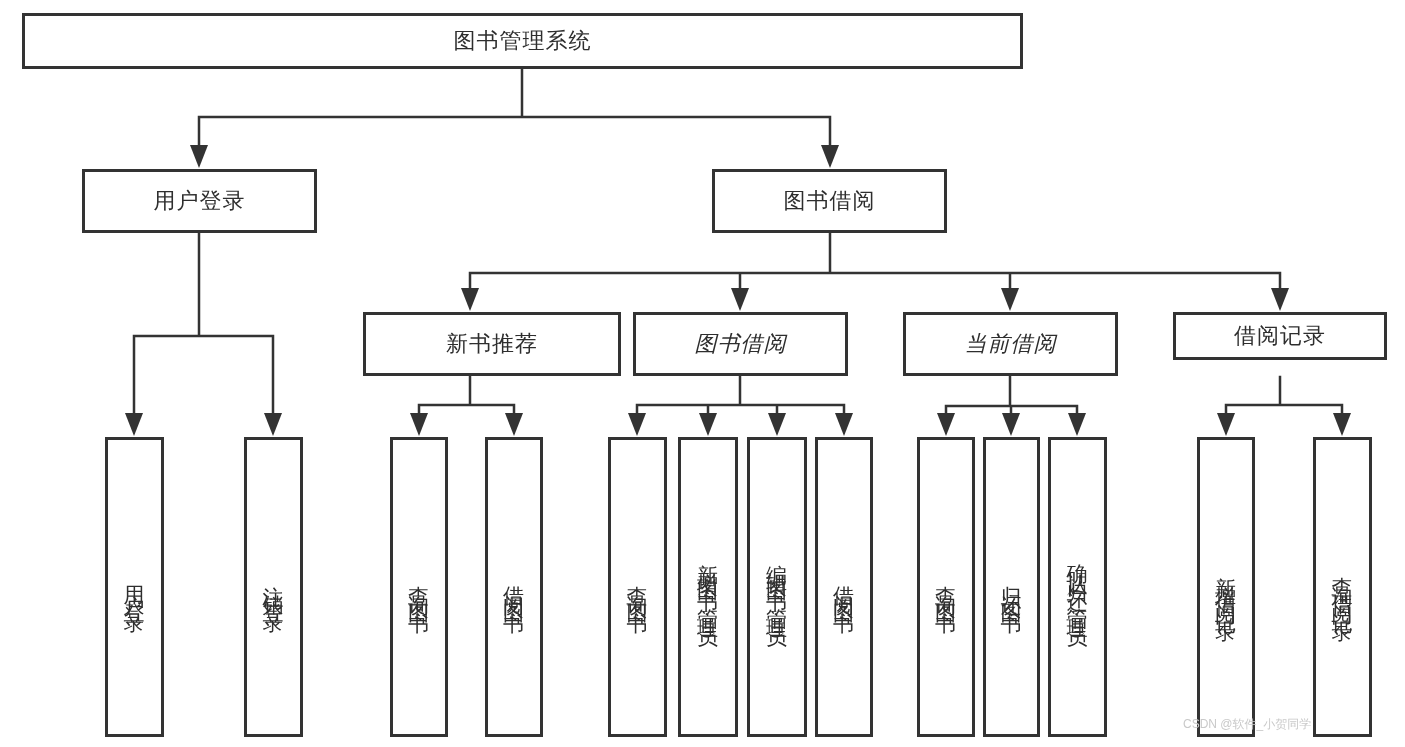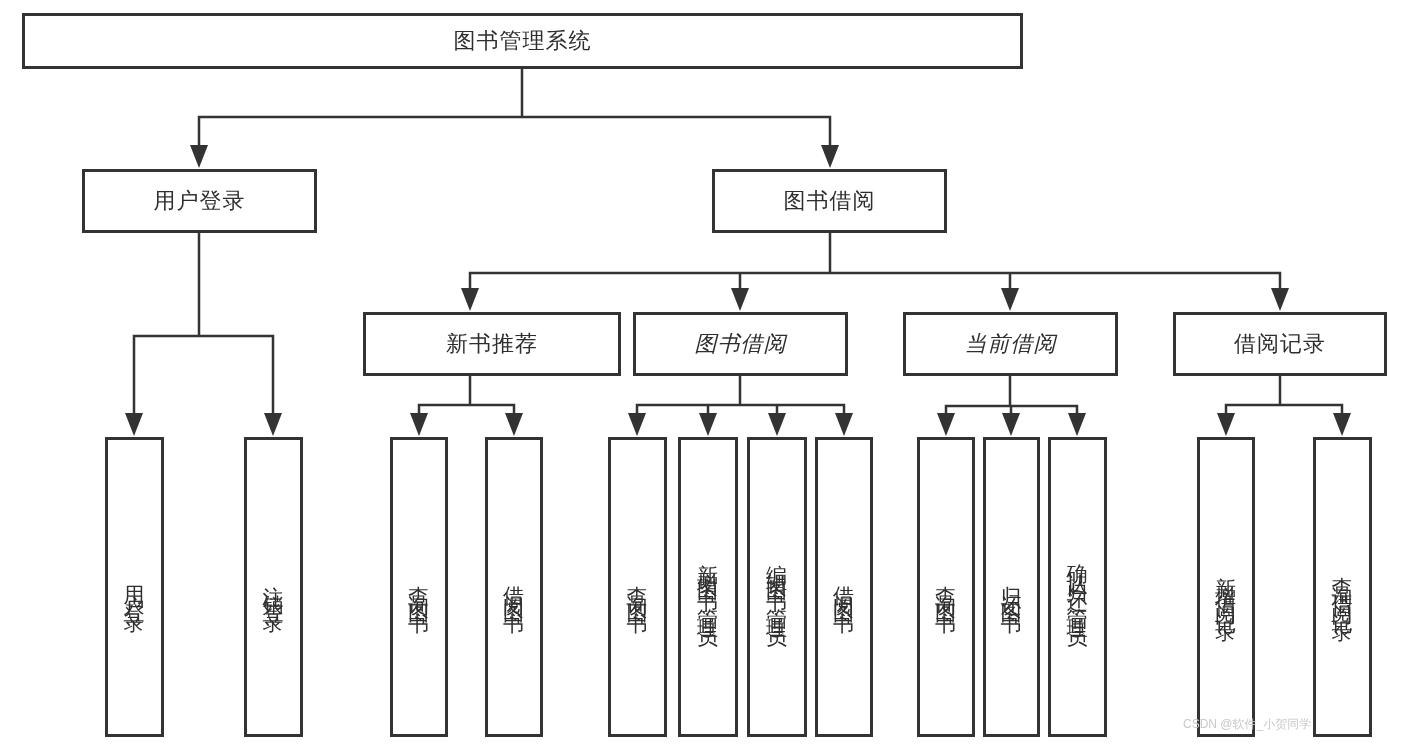--- a/index.html
+++ b/index.html
@@ -36,21 +36,21 @@
     color: #2e2e2e;
     line-height: 1;
   }
   
   #node-root           { left: 22px;   top: 13px;  width: 1001px; height: 56px; }
   #node-user-login     { left: 82px;   top: 169px; width: 235px;  height: 64px; }
   #node-book-mgmt      { left: 712px;  top: 169px; width: 235px;  height: 64px; }
   #node-new-books      { left: 363px;  top: 312px; width: 258px;  height: 64px; }
   #node-book-borrow    { left: 633px;  top: 312px; width: 215px;  height: 64px; font-style: italic; }
   #node-current-borrow { left: 903px;  top: 312px; width: 215px;  height: 64px; font-style: italic; }
-  #node-borrow-records { left: 1173px; top: 312px; width: 214px;  height: 64px; }
+  #node-borrow-records { left: 1173px; top: 312px; width: 214px;  height: 48px; }
   
   .vbox { top: 437px; height: 300px; }
   #leaf-user-login  { left: 105px;  width: 59px; }
   #leaf-logout      { left: 244px;  width: 59px; }
   #leaf-nb-query    { left: 390px;  width: 58px; }
   #leaf-nb-borrow   { left: 485px;  width: 58px; }
   #leaf-bb-query    { left: 608px;  width: 59px; }
   #leaf-bb-add      { left: 678px;  width: 60px; }
   #leaf-bb-edit     { left: 747px;  width: 60px; }
   #leaf-bb-borrow   { left: 815px;  width: 58px; }

